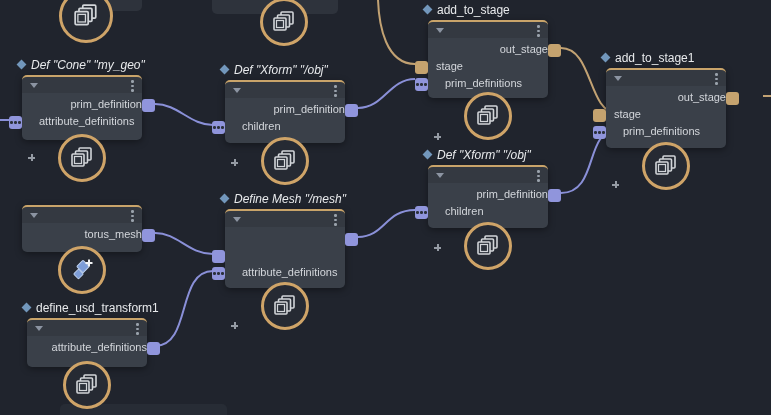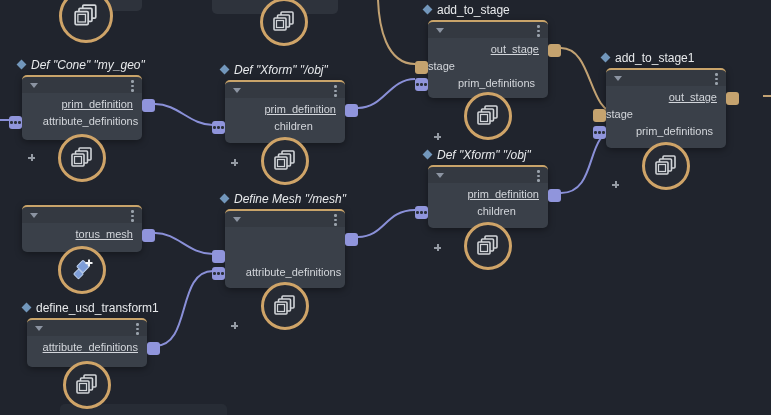--- a/index.html
+++ b/index.html
@@ -38,23 +38,23 @@
     border-left:4px solid transparent;border-right:4px solid transparent;
     border-top:5px solid #8c94a2;
   }
   .kebab{position:absolute;right:8px;top:3px;width:3px;}
   .kebab i{display:block;width:2.5px;height:2.5px;border-radius:50%;
     background:#9aa2ac;margin-bottom:2px;}
 
   .row{position:absolute;left:0;right:0;height:17px;line-height:17px;
     font-size:11px;color:#d3d6db;}
   .row.r1{top:19px;} .row.r2{top:36px;} .row.r3{top:53px;}
-  .row.out{text-align:right;padding-right:9px;text-decoration:underline;}
-  .row.in{text-align:left;padding-left:0;}
-  .row.in.wplus{padding-left:17px;text-align:center;}
+  .row.out{text-align:right;}
+  .row.in{text-align:left;padding-left:8px;}
+  .row.in.wplus{padding-left:17px;}
   .plusic{position:absolute;left:6px;top:5px;width:7px;height:7px;}
   .plusic::before{content:"";position:absolute;left:0;top:3px;width:7px;height:1.5px;background:#959ba4;}
   .plusic::after{content:"";position:absolute;left:3px;top:0;width:1.5px;height:7px;background:#959ba4;}
 
   .port{position:absolute;width:13px;height:13px;border-radius:3px;z-index:4;}
   .port.pout{right:-13px;} .port.pin{left:-13px;}
   .port.t1{top:22px;} .port.t2{top:39px;} .port.t3{top:56px;}
   .port.purple{background:#9095dc;}
   .port.tan{background:#c5a36f;}
   .port.multi{display:flex;align-items:center;justify-content:center;gap:1.5px;}

